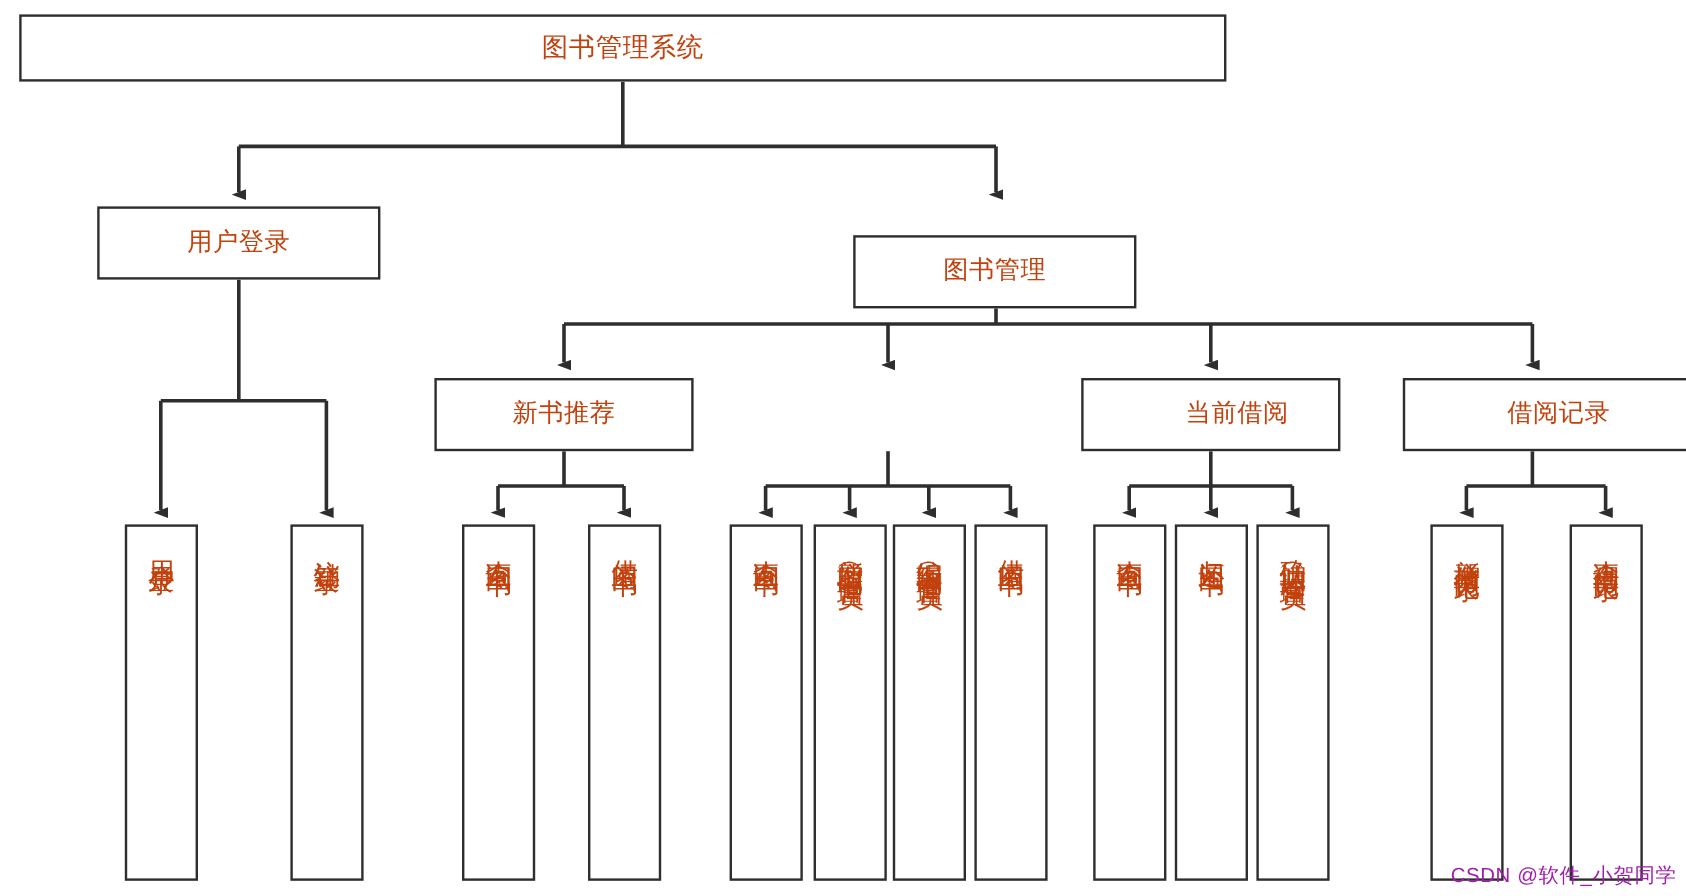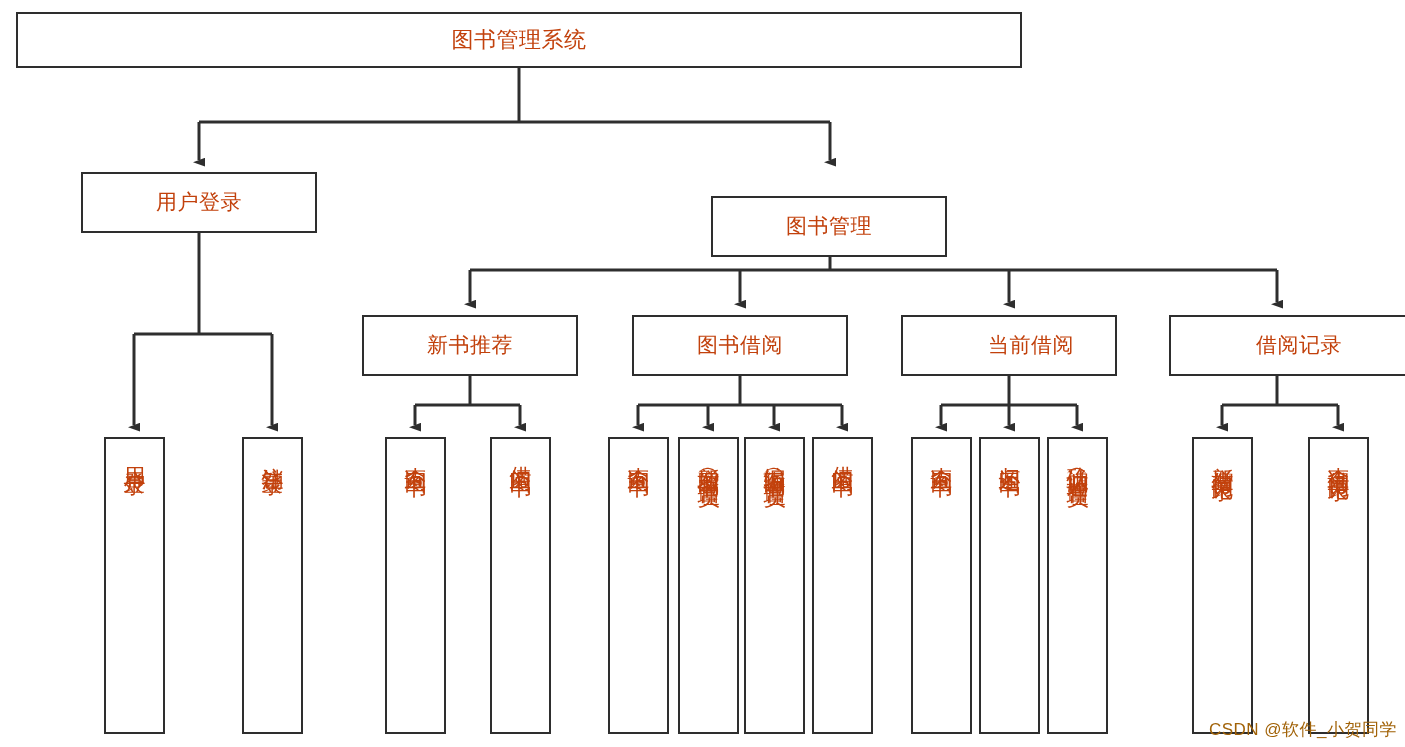--- a/index.html
+++ b/index.html
@@ -60,21 +60,21 @@
     text-orientation: upright;
     font-size: 22px;
     line-height: 1;
     letter-spacing: 3px;
   }
   .watermark {
     position: absolute;
     right: 8px;
     bottom: 6px;
     font-size: 17px;
-    color: #a16207;
+    color: #a21caf;
     letter-spacing: 0.5px;
     white-space: nowrap;
     user-select: none;
   }
 </style>
 </head>
 <body>
 
 <div id="canvas">
 
@@ -135,23 +135,20 @@
   <div class="node h" style="left:81px; top:172px; width:236px; height:61px;">
     <span class="node-label">用户登录</span>
   </div>
   <div class="node h" style="left:711px; top:172px; width:236px; height:61px;margin-top:24px;">
     <span class="node-label">图书管理</span>
   </div>
 
   <div class="node h" style="left:362px; top:315px; width:216px; height:61px;">
     <span class="node-label">新书推荐</span>
   </div>
-  <div class="node h" style="left:632px; top:315px; width:216px; height:61px;">
-    <span class="node-label">图书借阅</span>
-  </div>
   <div class="node h" style="left:901px; top:315px; width:216px; height:61px;padding-left:44px;">
     <span class="node-label">当前借阅</span>
   </div>
   <div class="node h" style="left:1169px; top:315px; width:260px; height:61px;">
     <span class="node-label">借阅记录</span>
   </div>
 
   <div class="node v" style="left:104px; top:437px; width:61px; height:297px;">
     <span class="node-label">用户登录</span>
   </div>

